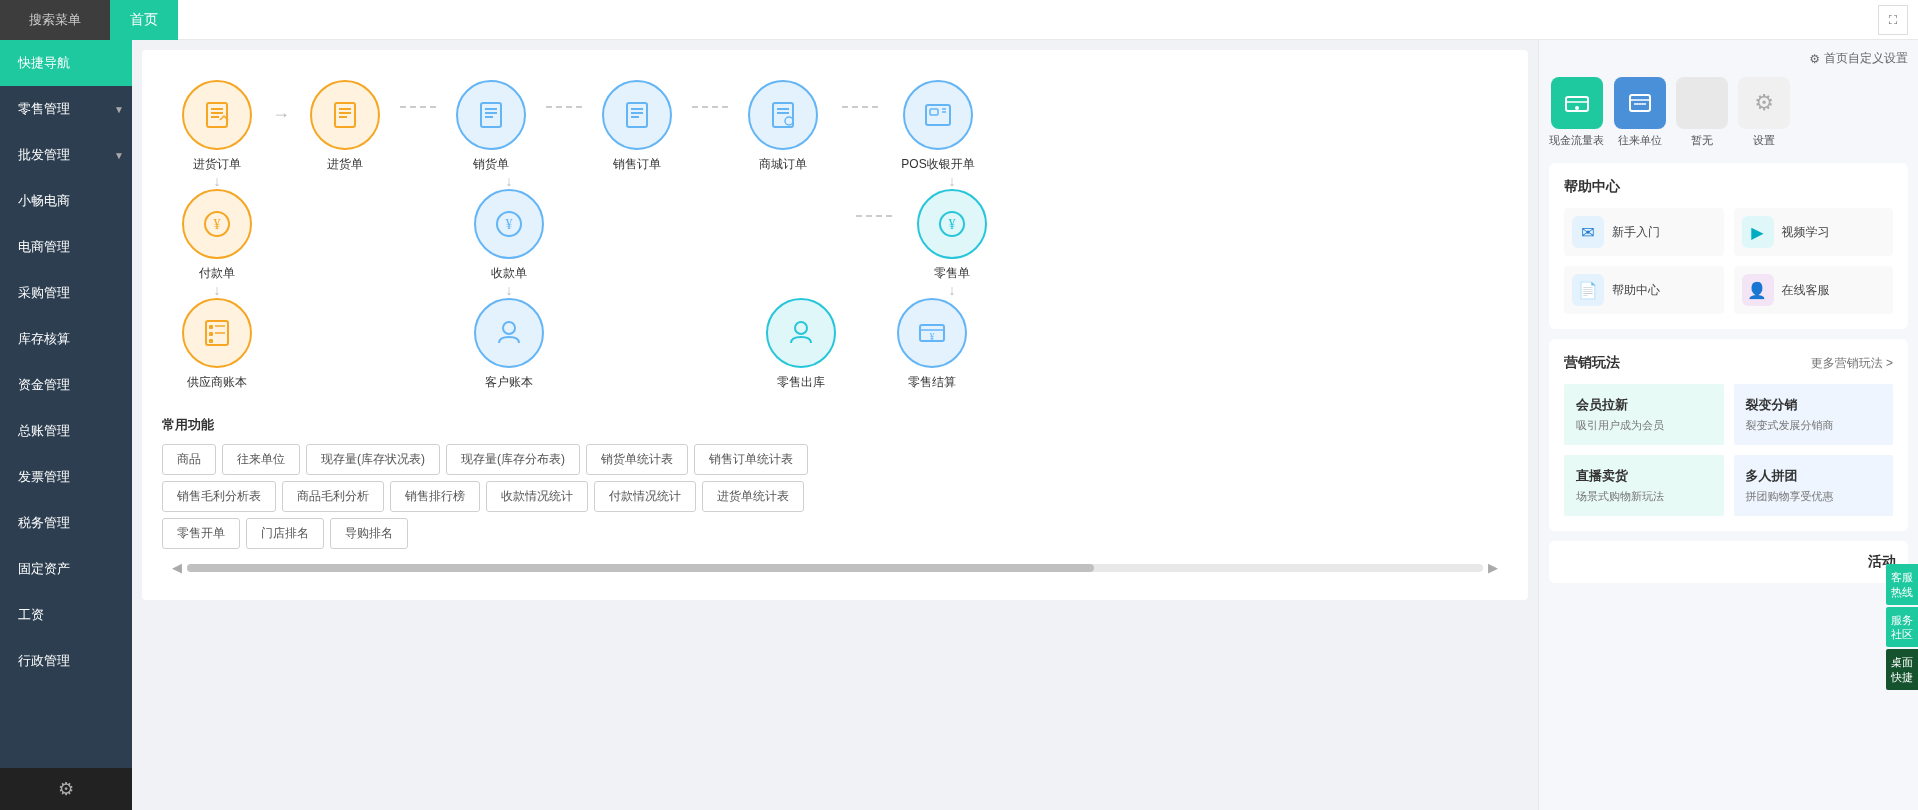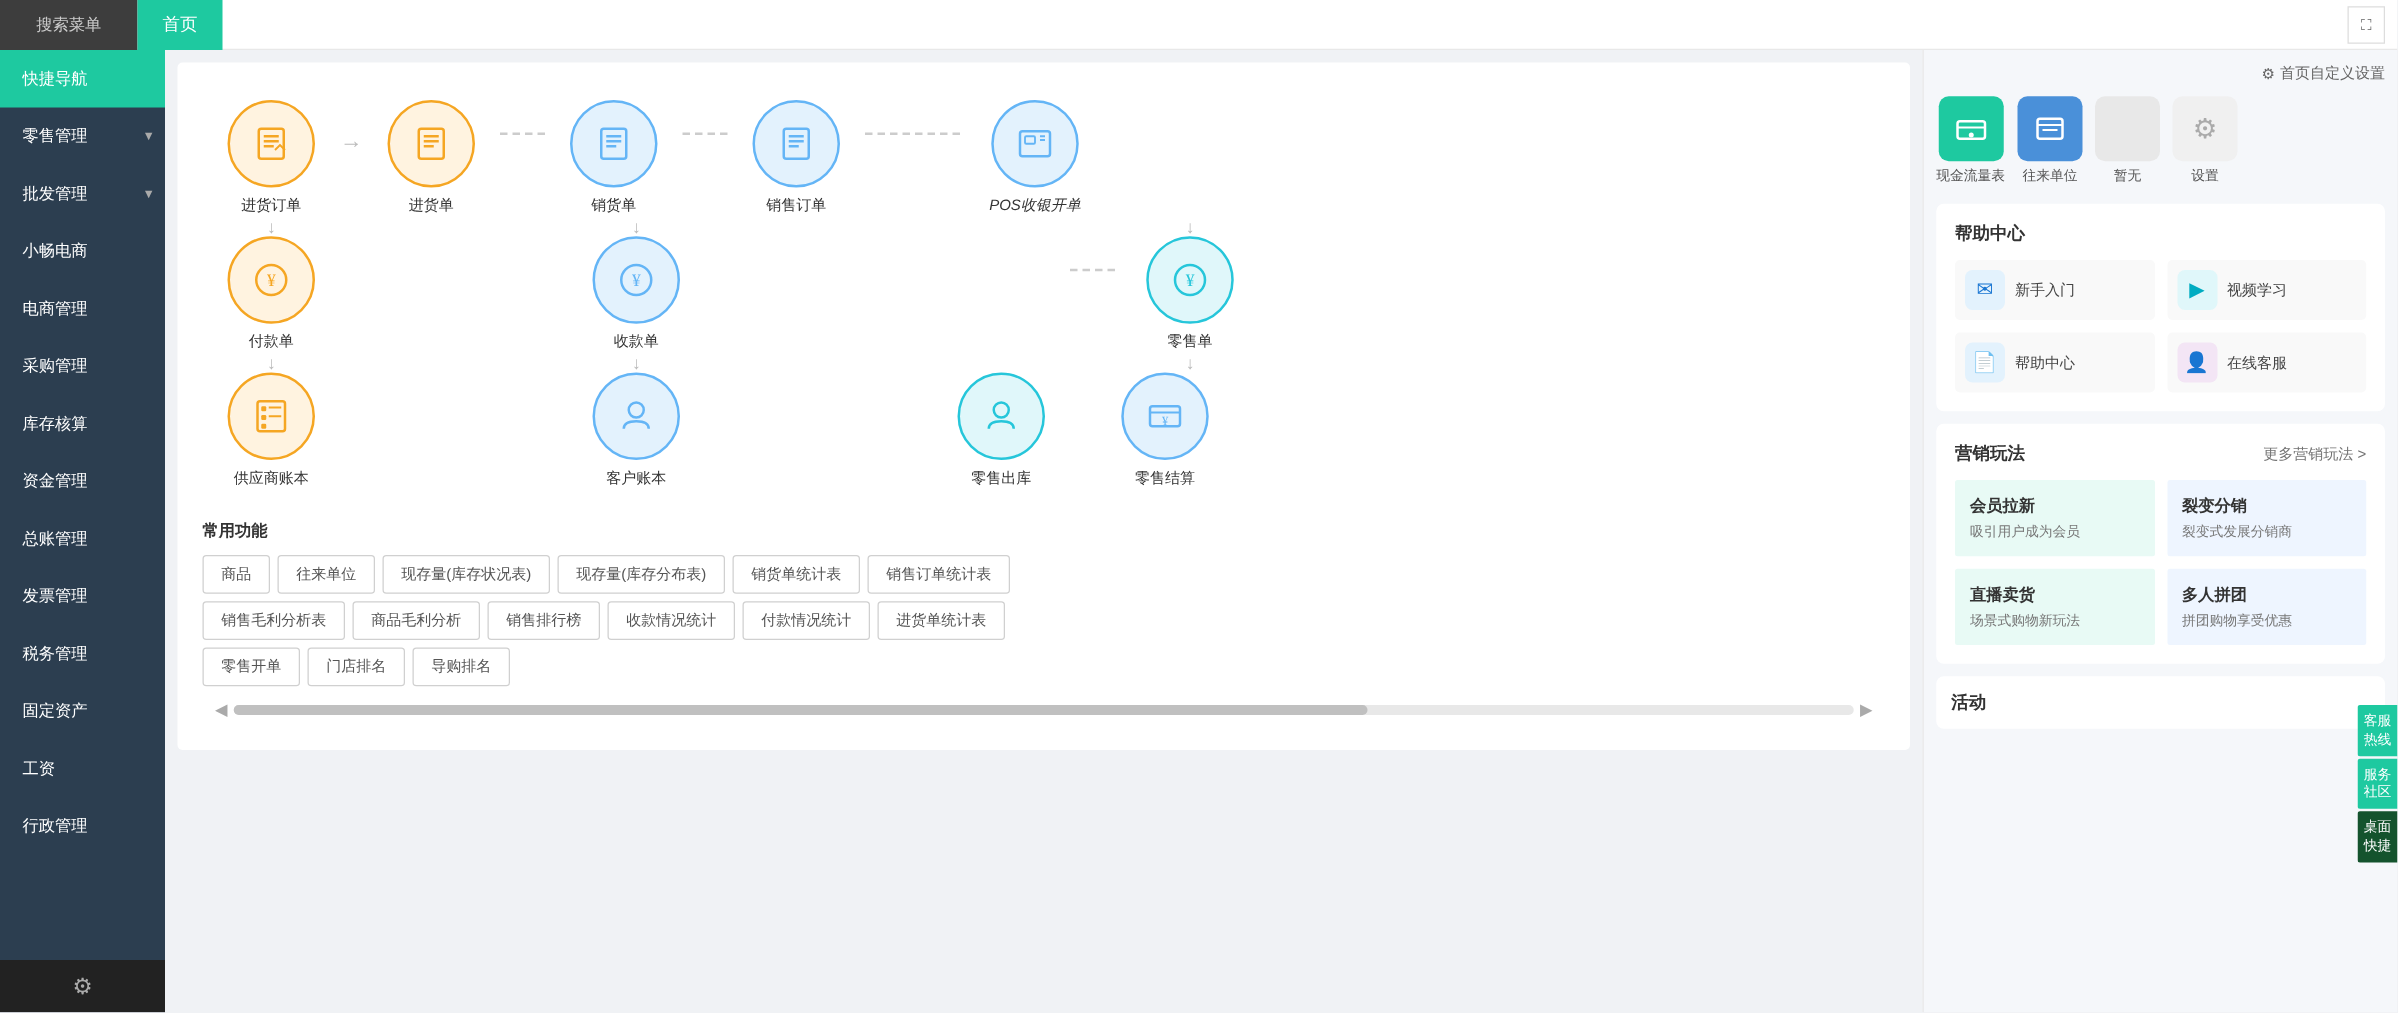--- a/index.html
+++ b/index.html
@@ -86,21 +86,21 @@
     .marketing-item.blue-light { background: #eef5ff; }
     .marketing-title { font-size: 13px; font-weight: bold; color: #333; margin-bottom: 4px; }
     .marketing-subtitle { font-size: 11px; color: #777; }
 
     
     .floating-btns { position: fixed; right: 0; bottom: 120px; display: flex; flex-direction: column; gap: 2px; z-index: 100; }
     .float-btn { background: #1ec9a0; color: #fff; width: 32px; padding: 6px 4px; font-size: 11px; text-align: center; cursor: pointer; border-radius: 2px 0 0 2px; line-height: 1.3; }
     .float-btn.gray { background: #14532d; }
 
     
-    .activity-section { background: #fff; border-radius: 6px; padding: 12px; }
+    .activity-section { background: #fff; border-radius: 6px; padding: 12px; text-align: right; }
     .activity-title { font-size: 14px; font-weight: bold; color: #333; }
 
     .node-col { display: flex; flex-direction: column; align-items: center; width: 120px; }
 
     
     .diagram-container { padding: 10px 0; }
   </style>
 </head>
 <body>
 
@@ -225,24 +225,35 @@
                     <line x1="10" y1="10" x2="22" y2="10" stroke="#64b5f6" stroke-width="2"></line>
                     <line x1="10" y1="14" x2="22" y2="14" stroke="#64b5f6" stroke-width="2"></line>
                     <line x1="10" y1="18" x2="18" y2="18" stroke="#64b5f6" stroke-width="2"></line>
                   </svg>
               </div>
               <span class="flow-label">销售订单</span>
             </div>
 
             <div style="color:#bbb;font-size:18px;flex-shrink:0;border-bottom:2px dashed #ccc;width:36px;height:2px;margin-bottom:40px;"></div>
 
+            <div class="node-col" style="width:110px;">
+              <div class="flow-circle blue">
+                <svg width="32" height="32" viewBox="0 0 32 32">
+                    <rect x="6" y="4" width="20" height="24" rx="2" fill="none" stroke="#64b5f6" stroke-width="2"></rect>
+                    <line x1="10" y1="10" x2="22" y2="10" stroke="#64b5f6" stroke-width="2"></line>
+                    <line x1="10" y1="14" x2="22" y2="14" stroke="#64b5f6" stroke-width="2"></line>
+                    <circle cx="22" cy="22" r="4" fill="none" stroke="#64b5f6" stroke-width="1.5"></circle>
+                  </svg>
+              </div>
+              <span class="flow-label">商城订单</span>
+            </div>
 
             <div style="display:flex;flex-direction:column;align-items:center;position:relative;">
 
-              <div style="display:flex;align-items:center;margin-bottom:0;font-style:italic;">
+              <div style="display:flex;align-items:center;margin-bottom:0;">
                 <div style="color:#bbb;font-size:18px;flex-shrink:0;border-bottom:2px dashed #ccc;width:36px;height:2px;margin-bottom:40px;margin-left:4px;"></div>
                 <div class="node-col" style="width:120px;">
                   <div class="flow-circle blue">
                     <svg width="32" height="32" viewBox="0 0 32 32">
                         <rect x="4" y="6" width="24" height="20" rx="2" fill="none" stroke="#64b5f6" stroke-width="2"></rect>
                         <rect x="8" y="10" width="8" height="6" rx="1" fill="none" stroke="#64b5f6" stroke-width="1.5"></rect>
                         <line x1="20" y1="10" x2="24" y2="10" stroke="#64b5f6" stroke-width="1.5"></line>
                         <line x1="20" y1="13" x2="24" y2="13" stroke="#64b5f6" stroke-width="1.5"></line>
                       </svg>
                   </div>

